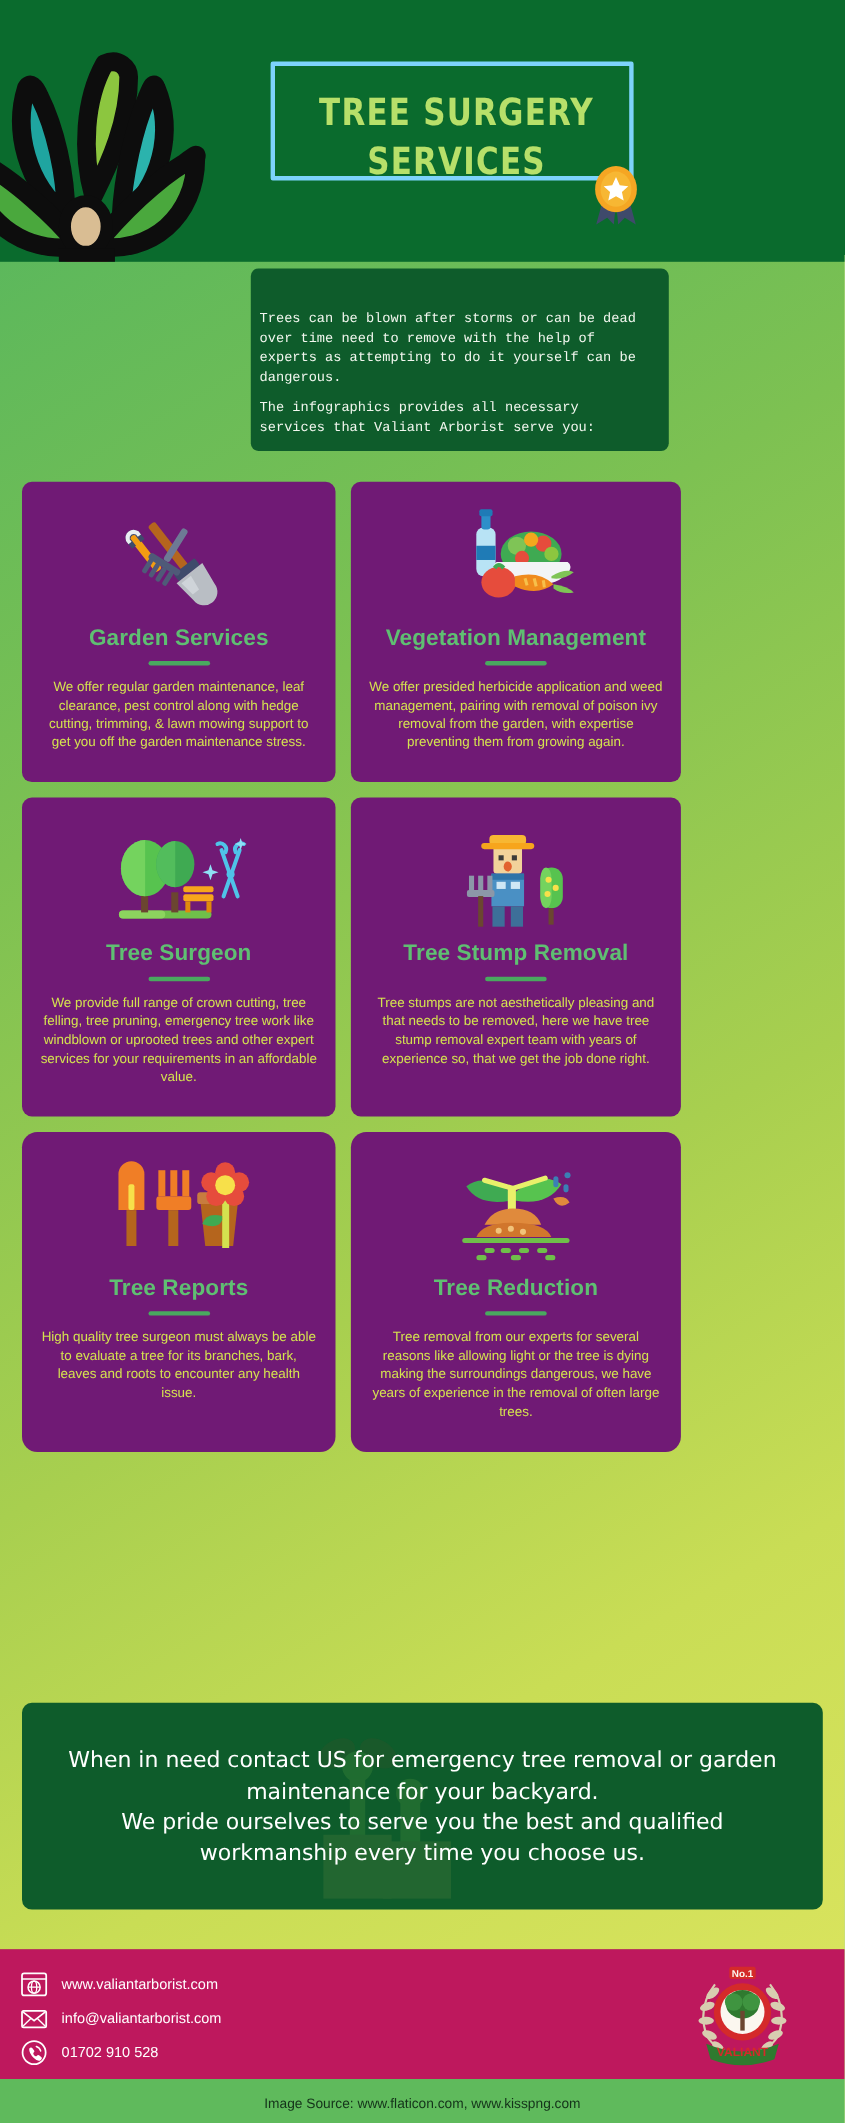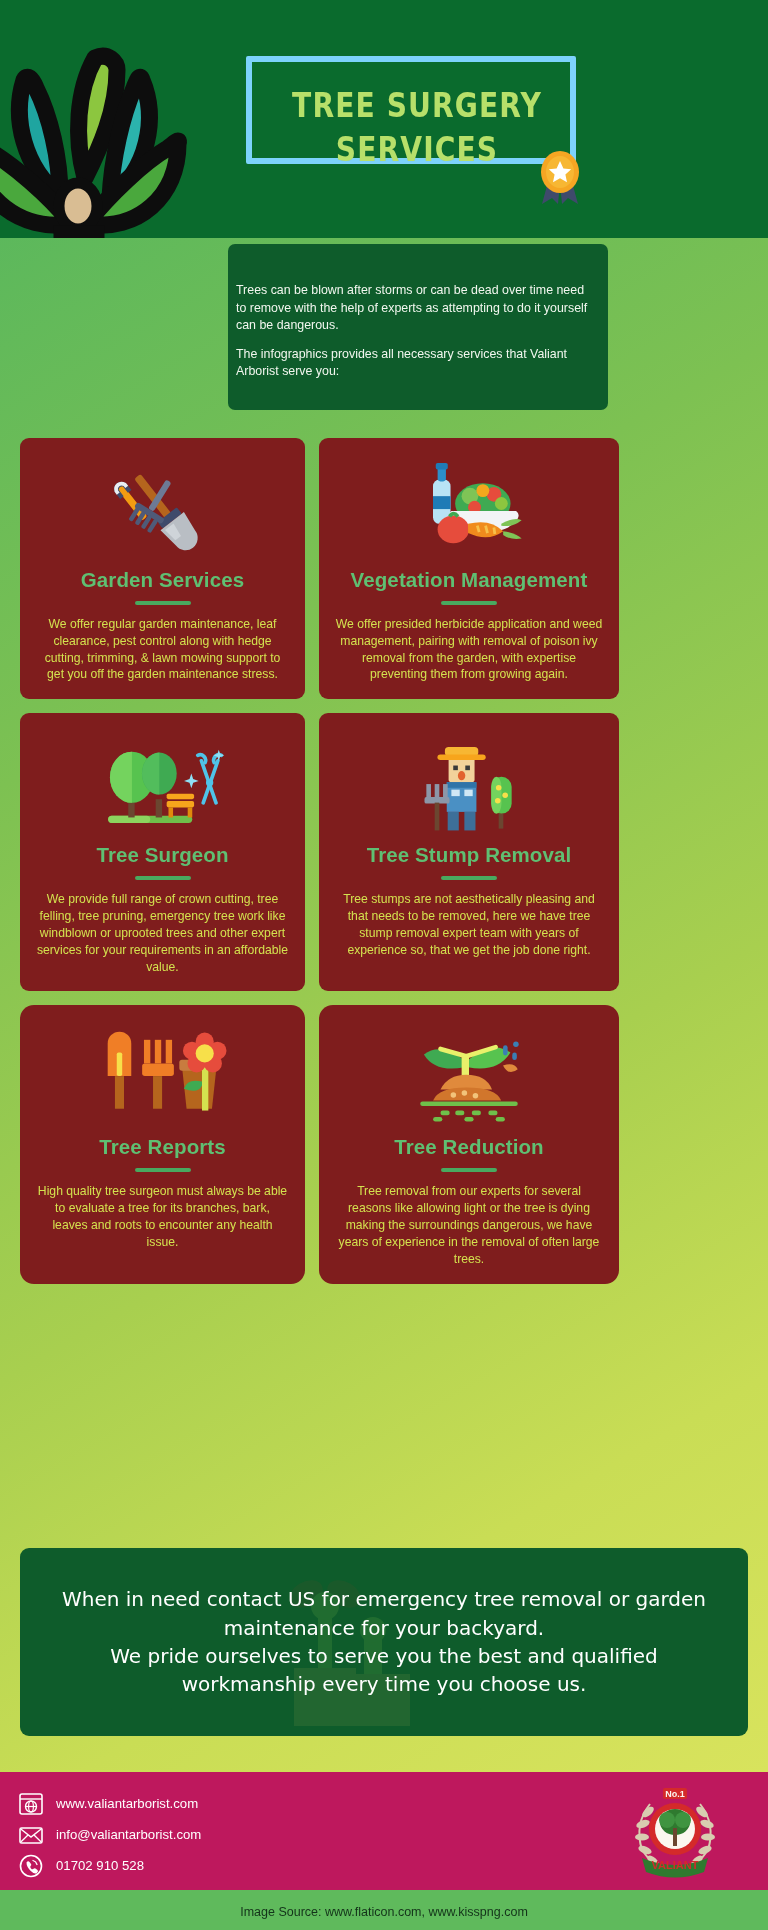--- a/index.html
+++ b/index.html
@@ -16,21 +16,21 @@
     background:linear-gradient(150deg,#5cb85c 0%,#7dc152 28%,#a8cf4f 58%,#c9dd55 80%,#d8e35d 100%);
   }
 
   
   .header{
     position:absolute; left:0; top:0; width:768px; height:238px;
     background:#0a6b2d; overflow:hidden;
   }
   .hdr-title-box{
     position:absolute; left:246px; top:56px; width:330px; height:108px;
-    border:6px solid #7dd3fc; border-radius:2px;
+    border:4px solid #7dd3fc; border-radius:2px;
   }
   .hdr-l1, .hdr-l2{
     position:absolute; left:0; width:330px; text-align:center;
     font-family:"DejaVu Sans Condensed","Liberation Sans", sans-serif;
     font-weight:bold; letter-spacing:1.2px;
     color:#b7e06a; text-shadow:0 0 1px rgba(0,0,0,.15);
     font-size:34px; line-height:1;
     transform:scaleX(.92); transform-origin:center;
   }
   .hdr-l1{ top:26px; }
@@ -41,29 +41,29 @@
 
   
   .palm{ position:absolute; left:-18px; top:18px; width:276px; height:400px; }
 
   
   .intro{
     position:absolute; left:228px; top:244px; width:380px; height:166px;
     background:#0e5c2b; border-radius:7px; padding:38px 18px 10px 8px;
   }
   .intro p{
-    color:#f2f7ef; font-size:12.4px; line-height:1.42; margin-bottom:11px;
+    color:#f2f7ef; font-size:12.4px; line-height:1.42; margin-bottom:11px;font-family:Liberation Mono, monospace;
   }
 
   
   .grid{ position:absolute; left:20px; top:438px; width:728px; }
   .row{ display:flex; gap:14px; margin-bottom:14px; }
   .card{
-    width:285px; background:#7f1d1d; border-radius:9px;
-    padding:16px 12px 16px 12px; position:relative;
+    width:285px; background:#701a75; border-radius:9px;
+    padding:16px 12px 28px 12px; position:relative;
   }
   .row .card:nth-child(2){ width:300px; }
   .row .card:nth-child(1){ width:285px; }
 
   .card-icon{
     height:112px; display:flex; align-items:center; justify-content:center;
   }
   .card-title{
     text-align:center; color:#5fbf72; font-size:20.5px; font-weight:bold;
     margin-top:2px; letter-spacing:.1px;

